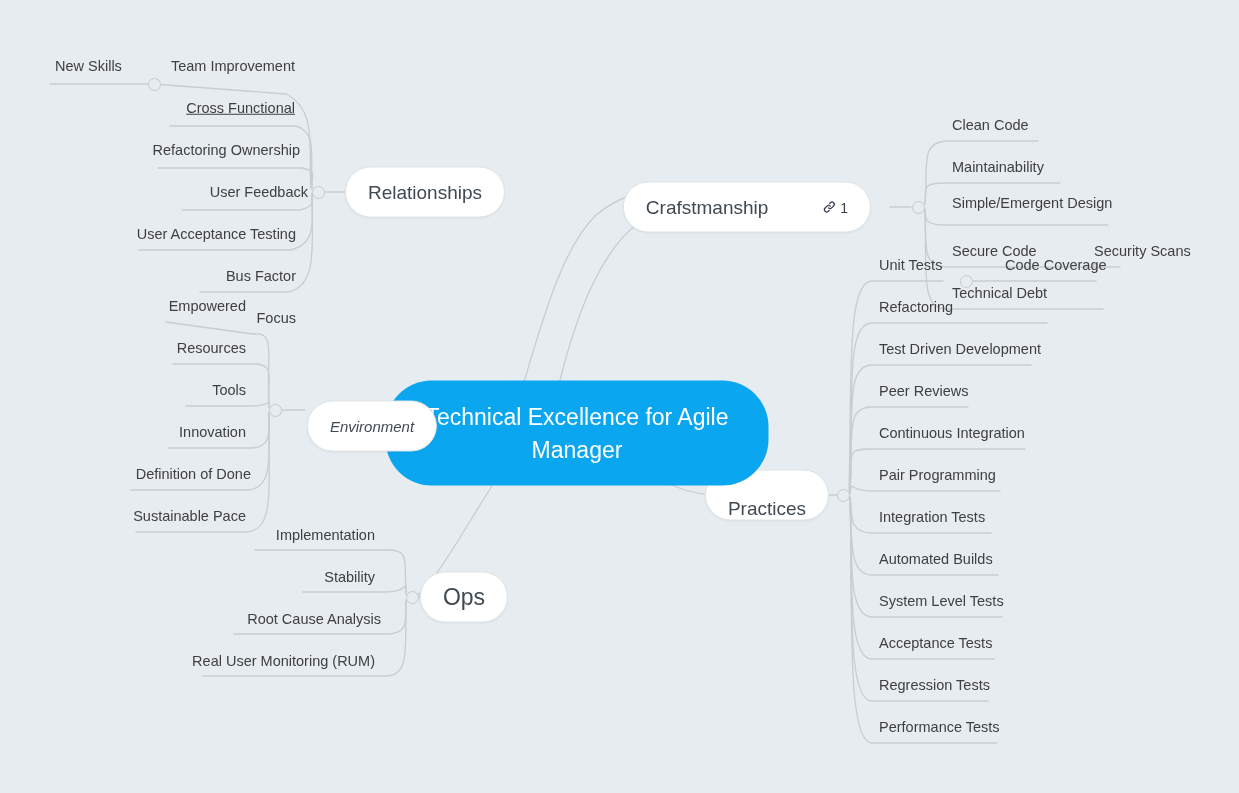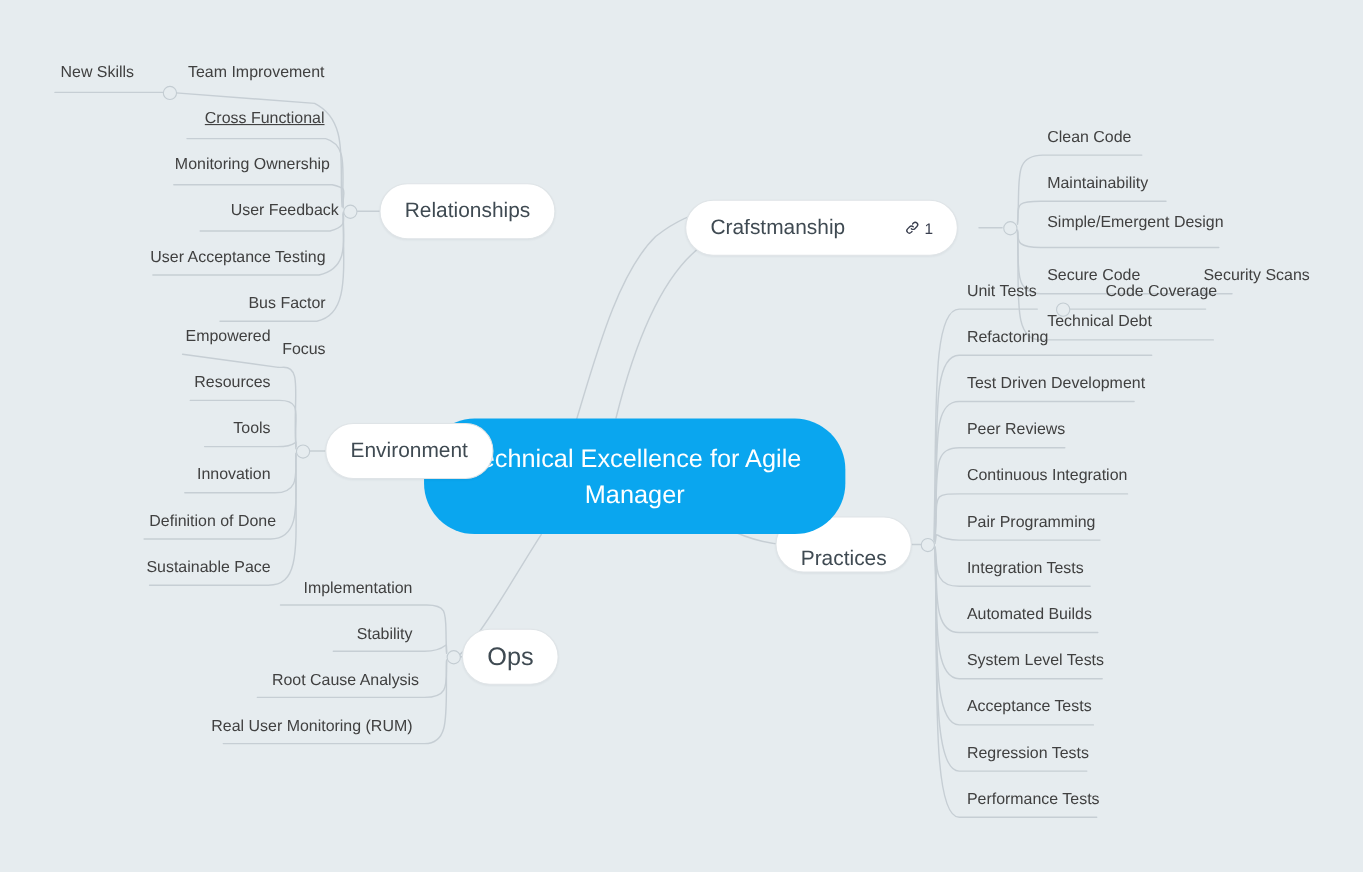--- a/index.html
+++ b/index.html
@@ -208,41 +208,41 @@
         <svg width="15" height="15" viewBox="0 0 24 24" fill="none" stroke="#3a3f4f" stroke-width="2" stroke-linecap="round">
           <path d="M10.6 13.4a3.6 3.6 0 0 0 5.1 0l3.1-3.1a3.6 3.6 0 0 0-5.1-5.1l-1.3 1.3"></path>
           <path d="M13.4 10.6a3.6 3.6 0 0 0-5.1 0l-3.1 3.1a3.6 3.6 0 0 0 5.1 5.1l1.3-1.3"></path>
         </svg>
       </span>
       <span>1</span>
     </span>
   </div>
   <div class="handle" style="left:918px; top:207px;"></div>
 
-  <div id="node-environment" class="node pill" style="left:372px; top:410px; height:51px; font-size:19px;">
+  <div id="node-environment" class="node pill" style="left:372px; top:426px; height:51px; font-size:15px;font-style:italic;">
     <span class="lbl">Environment</span>
   </div>
   <div class="handle" style="left:275px; top:410px;"></div>
 
   <div class="node pill" style="left:767px; top:495px; height:51px; font-size:19px;align-items:flex-end;">
     <span class="lbl">Practices</span>
   </div>
   <div class="handle" style="left:843px; top:495px;"></div>
 
   <div class="node pill" style="left:464px; top:597px; height:51px; font-size:23px;">
     <span class="lbl">Ops</span>
   </div>
   <div class="handle" style="left:412px; top:597px;"></div>
 
   <div class="node leaf r-anchor" style="left:295px; top:66px;">Team Improvement</div>
   <div class="node leaf" style="left:55px; top:66px;">New Skills</div>
   <div class="handle" style="left:154px; top:84px;"></div>
 
   <div class="node leaf r-anchor" style="left:295px; top:108px;text-decoration:underline;">Cross Functional</div>
-  <div class="node leaf r-anchor" style="left:300px; top:150px;">Monitoring Ownership</div>
+  <div class="node leaf r-anchor" style="left:300px; top:150px;">Refactoring Ownership</div>
   <div class="node leaf r-anchor" style="left:296px; top:192px;margin-left:12px;">User Feedback</div>
   <div class="node leaf r-anchor" style="left:296px; top:234px;">User Acceptance Testing</div>
   <div class="node leaf r-anchor" style="left:296px; top:276px;">Bus Factor</div>
 
   <div class="node leaf r-anchor" style="left:296px; top:318px;">Focus</div>
   <div class="node leaf r-anchor" style="left:246px; top:306px;">Empowered</div>
 
   <div class="node leaf r-anchor" style="left:246px; top:348px;">Resources</div>
   <div class="node leaf r-anchor" style="left:246px; top:390px;">Tools</div>
   <div class="node leaf r-anchor" style="left:246px; top:432px;">Innovation</div>

